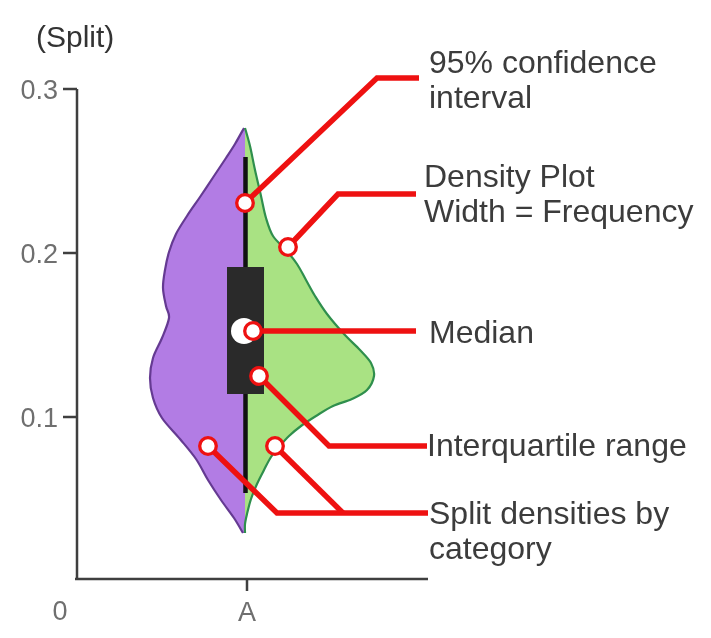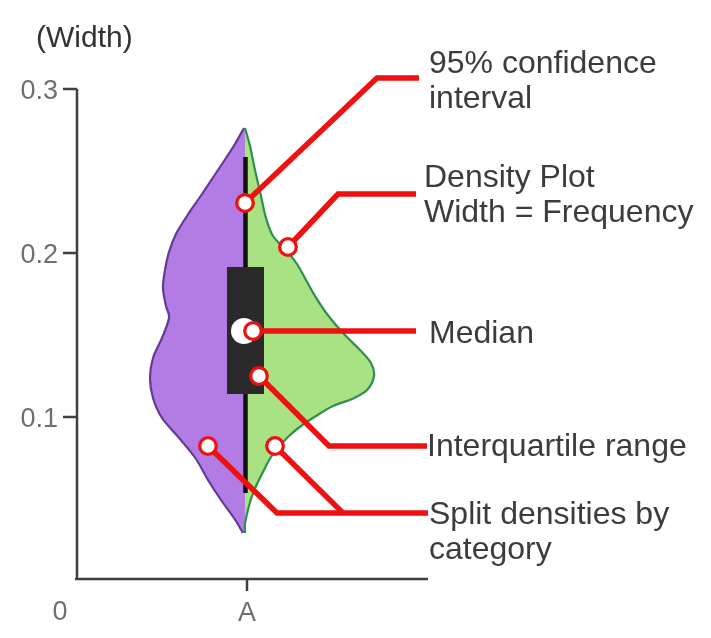--- a/index.html
+++ b/index.html
@@ -51,14 +51,14 @@
       <polyline points="275,446 343,513" fill="none" stroke="#ee1111" stroke-width="5.5"></polyline>
       <text x="429" y="524" class="anno-label">Split densities by</text>
       <text x="429" y="559" class="anno-label">category</text>
       <circle cx="245" cy="203" r="8.3" fill="#ffffff" stroke="#ee1111" stroke-width="3.3"></circle>
       <circle cx="288" cy="247" r="8.3" fill="#ffffff" stroke="#ee1111" stroke-width="3.3"></circle>
       <circle cx="253" cy="331" r="8.3" fill="#ffffff" stroke="#ee1111" stroke-width="3.3"></circle>
       <circle cx="259" cy="376" r="8.3" fill="#ffffff" stroke="#ee1111" stroke-width="3.3"></circle>
       <circle cx="208" cy="446" r="8.3" fill="#ffffff" stroke="#ee1111" stroke-width="3.3"></circle>
       <circle cx="275" cy="446" r="8.3" fill="#ffffff" stroke="#ee1111" stroke-width="3.3"></circle>
     </svg>
-  <div class="chart-title">(Width)</div>
+  <div class="chart-title">(Split)</div>
 </div>
 
 </body></html>

